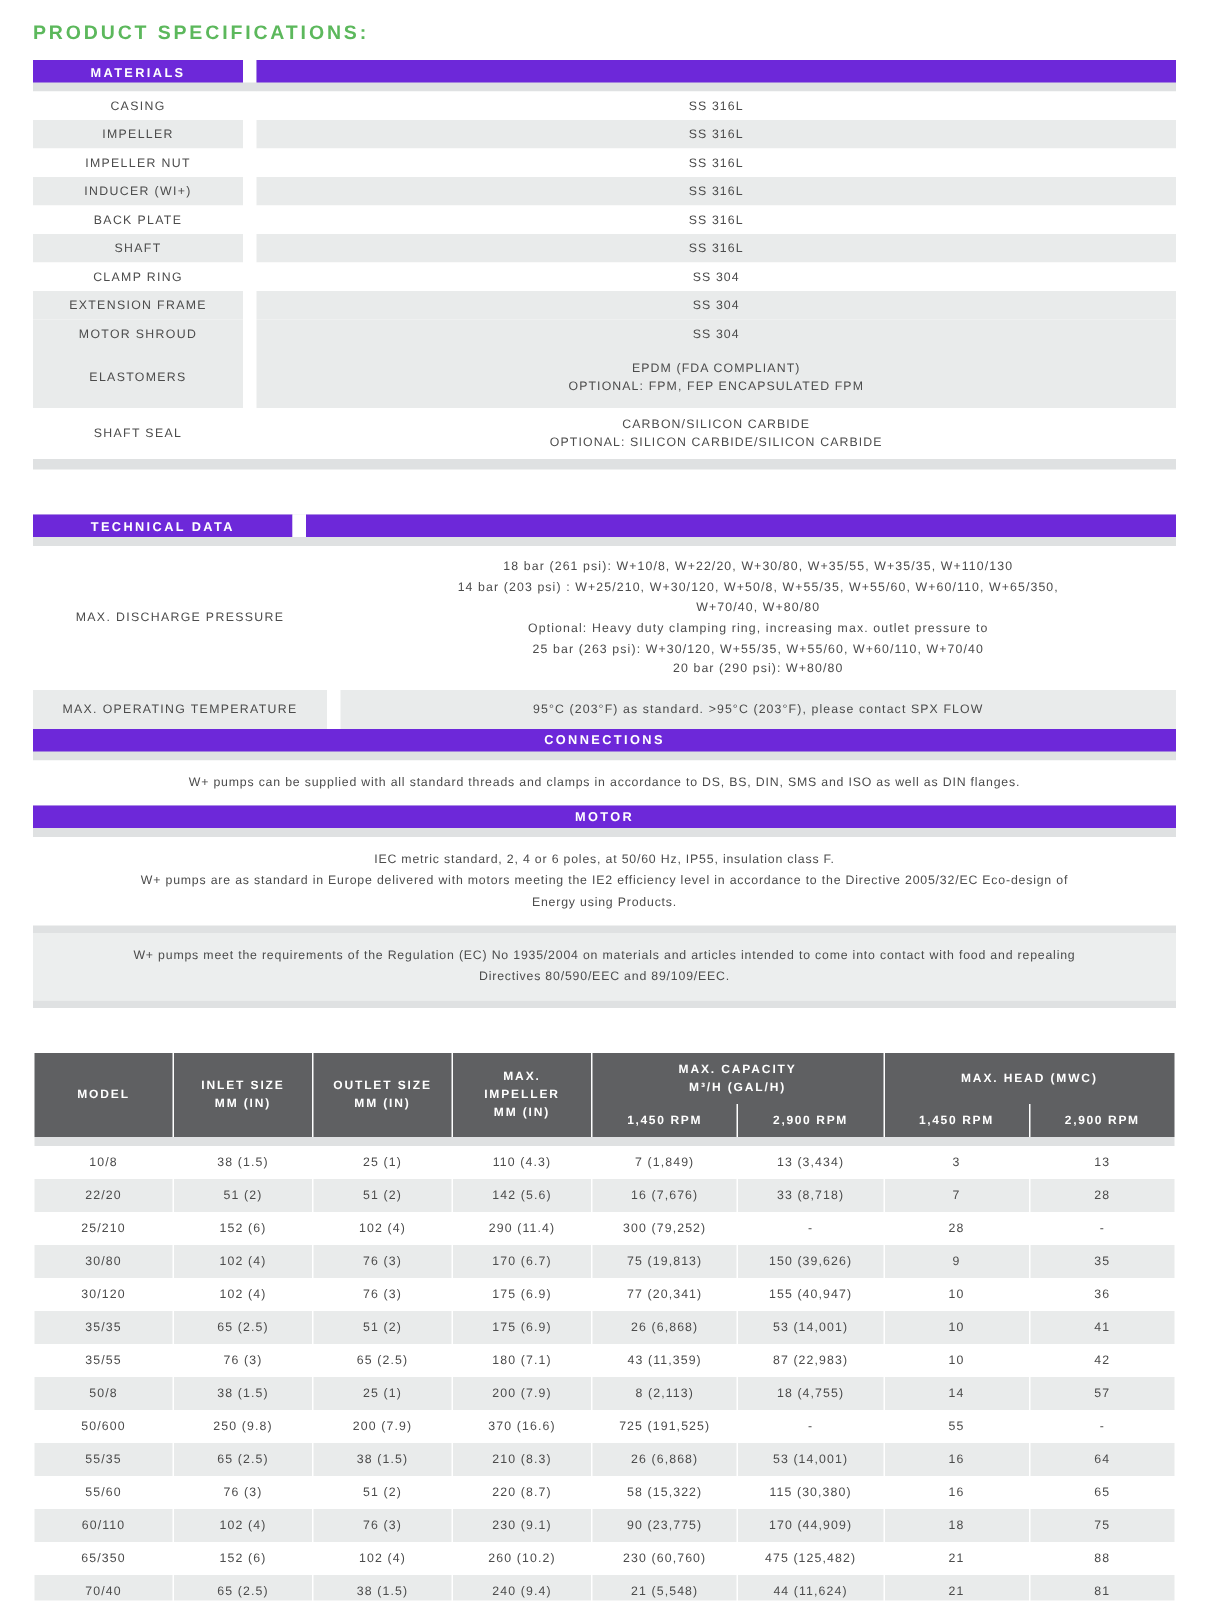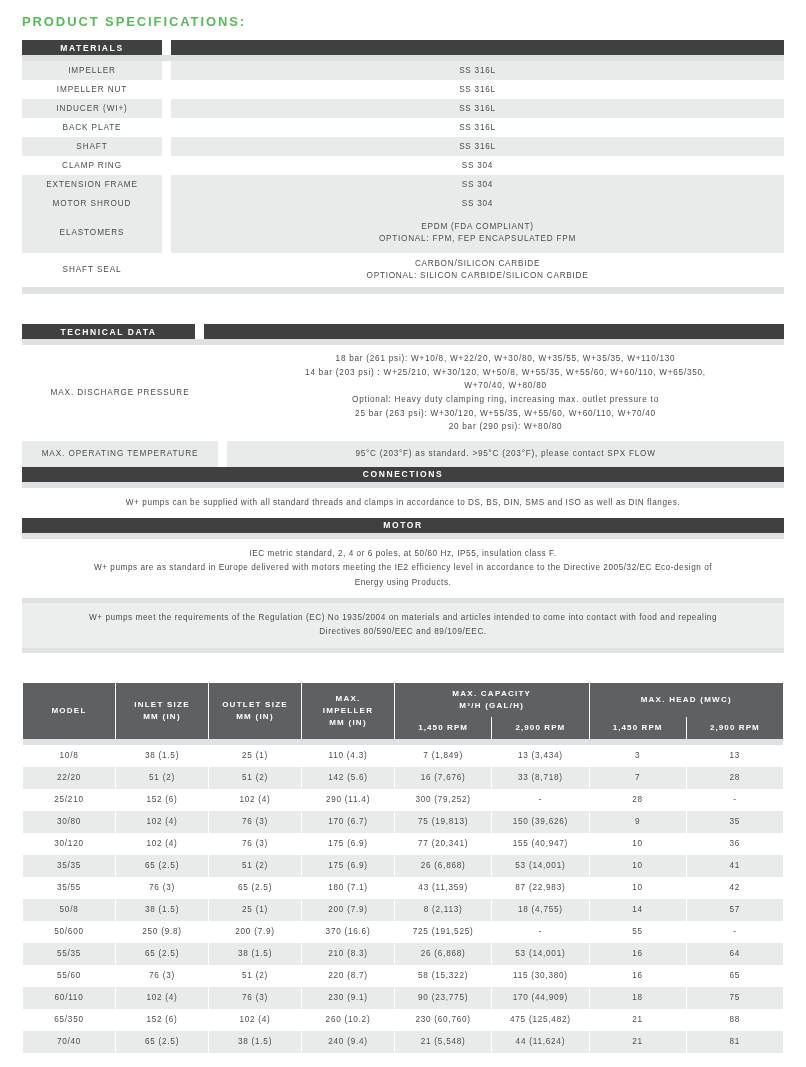--- a/index.html
+++ b/index.html
@@ -21,21 +21,21 @@
     letter-spacing: 1.9px;
     padding: 14px 0 11px 0;
     margin: 0;
   }
 
   
   .spec-table { width: 762px; border-collapse: collapse; table-layout: fixed; }
   .spec-table td, .spec-table th { padding: 0; }
 
   .band-head td {
-    background: #404040;
+    background: #6d28d9;
     color: #ffffff;
     font-size: 8.5px;
     font-weight: bold;
     letter-spacing: 1.6px;
     text-align: center;
     height: 15px;
     vertical-align: middle;
   }
   .band-head td.gutter { background: #ffffff; }
   .band-head-wrap { background: #dfe1e2; height: 21px; }
@@ -115,20 +115,25 @@
         <td style="width:140px">MATERIALS</td>
         <td class="gutter" style="width:9px"></td>
         <td></td>
       </tr>
     </tbody>
       </table>
   </div>
 
   <table class="spec-table">
     <tbody>
+        <tr class="srow">
+          <td class="lbl" style="width: 140px;">CASING</td>
+          <td class="gutter" style="width: 9px;"></td>
+          <td class="val">SS 316L</td>
+        </tr>
         <tr class="srow alt">
           <td class="lbl" style="width: 140px;">IMPELLER</td>
           <td class="gutter" style="width: 9px;"></td>
           <td class="val">SS 316L</td>
         </tr>
         <tr class="srow">
           <td class="lbl" style="width: 140px;">IMPELLER NUT</td>
           <td class="gutter" style="width: 9px;"></td>
           <td class="val">SS 316L</td>
         </tr>

